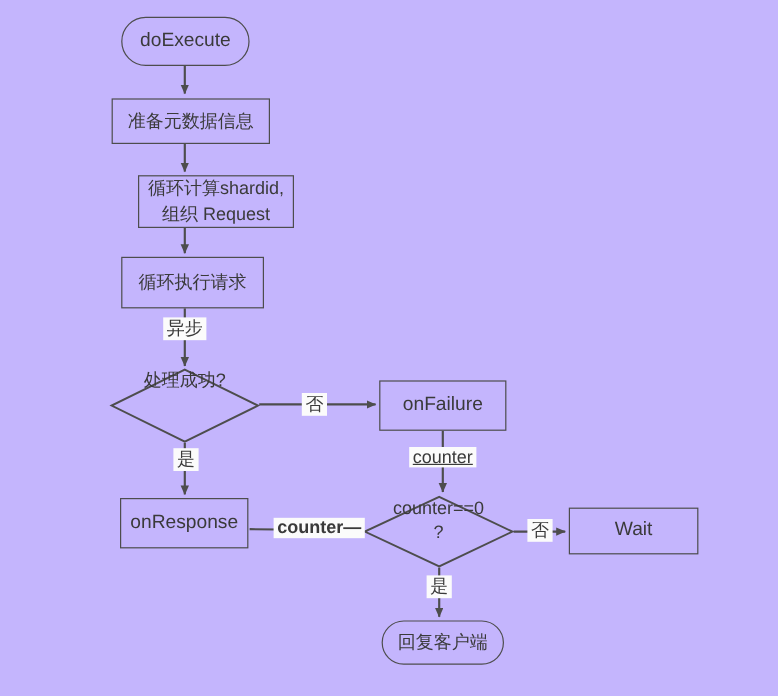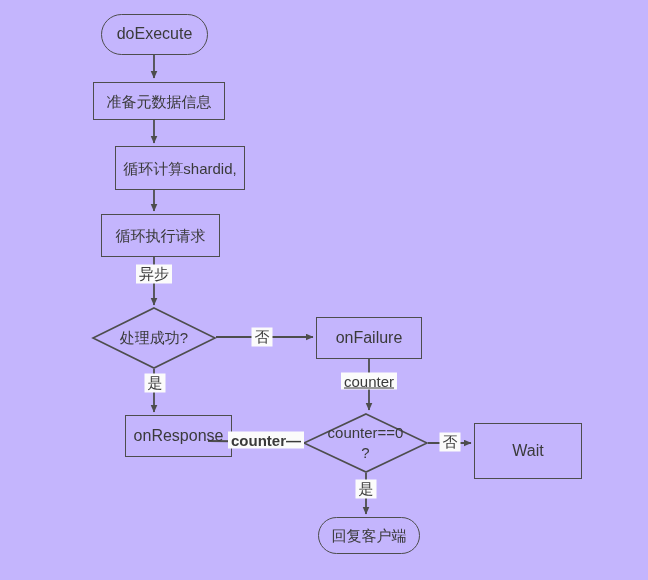--- a/index.html
+++ b/index.html
@@ -35,21 +35,20 @@
     color: #3a3a3a;
     background: transparent;
   }
   .pill { border-radius: 21px; }
   .node .ln { display: block; white-space: nowrap; }
   .diamond-label {
     position: absolute;
     display: flex;
     flex-direction: column;
     align-items: center;
-    justify-content: center;
     text-align: center;
     font-size: 15px;
     line-height: 1.35;
     color: #3a3a3a;
     pointer-events: none;
   }
   .edge-label {
     position: absolute;
     transform: translate(-50%, -50%);
     background: #fbfbfb;
@@ -92,44 +91,45 @@
   <div class="node pill" style="left:101px; top:14px; width:107px; height:41px; font-size:16px;">
     <span class="ln">doExecute</span>
   </div>
 
   <div class="node" style="left:93px; top:82px; width:132px; height:38px;">
     <span class="ln">准备元数据信息</span>
   </div>
 
   <div class="node" style="left:89px; top:146px; width:130px; height:44px;margin-left:26px;">
     <span class="ln">循环计算shardid,</span>
+    <span class="ln">组织 Request</span>
   </div>
 
   <div class="node" style="left:101px; top:214px; width:119px; height:43px;">
     <span class="ln">循环执行请求</span>
   </div>
 
   <div class="diamond-label" style="left:93px; top:308px; width:122px; height:60px;">
     <span class="ln">处理成功?</span>
   </div>
 
   <div class="node" style="left:316px; top:317px; width:106px; height:42px; font-size:16px;">
     <span class="ln">onFailure</span>
   </div>
 
-  <div class="node" style="left:100px; top:415px; width:107px; height:42px; font-size:16px;margin-left:25px;">
+  <div class="node" style="left:100px; top:415px; width:107px; height:42px; font-size:16px;">
     <span class="ln">onResponse</span>
   </div>
 
   <div class="diamond-label" style="left:304px; top:414px; width:123px; height:58px;">
     <span class="ln">counter==0</span>
     <span class="ln">?</span>
   </div>
 
-  <div class="node" style="left:474px; top:423px; width:108px; height:56px; font-size:16px;">
+  <div class="node" style="left:474px; top:423px; width:108px; height:39px; font-size:16px;">
     <span class="ln">Wait</span>
   </div>
 
   <div class="node pill" style="left:318px; top:517px; width:102px; height:37px; border-radius:19px;text-align:right;">
     <span class="ln">回复客户端</span>
   </div>
 
   <span class="edge-label" style="left:154px; top:274px;text-align:right;">异步</span>
 
   <span class="edge-label" style="left:262px; top:337px;">否</span>

